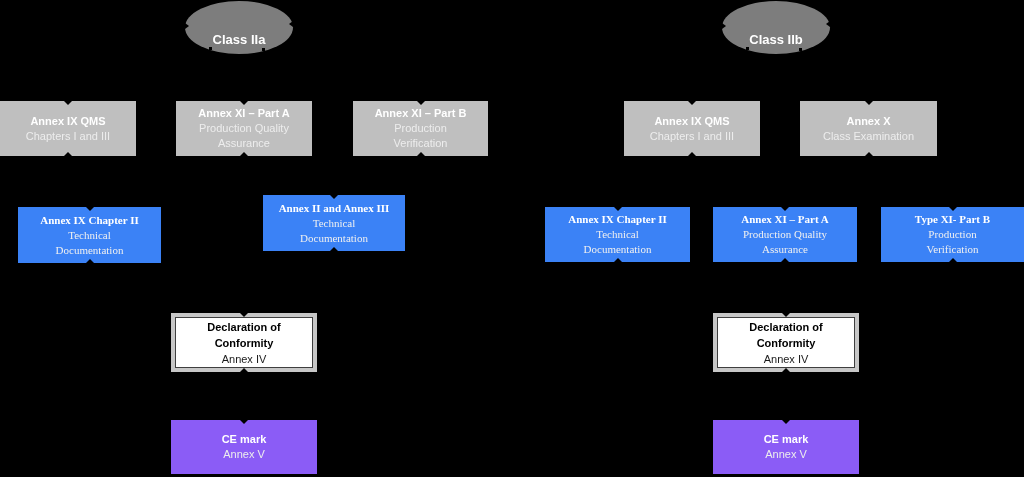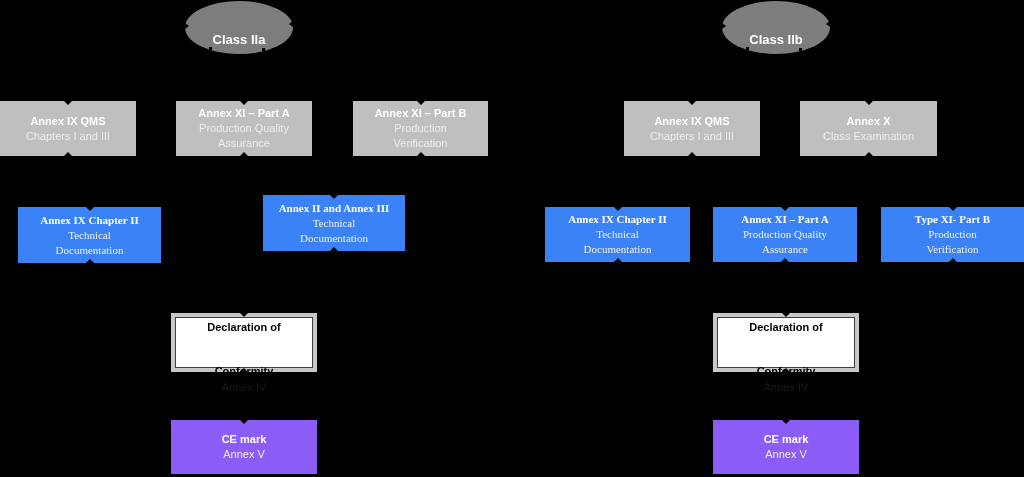--- a/index.html
+++ b/index.html
@@ -12,21 +12,21 @@
   .light{background:#bfbfbf;}
   .dark{background:#3b82f6;font-family:Liberation Serif, serif;}
   .dark .s{color:#f0f0f0;text-align:right;}
   .ce{background:#8b5cf6;}
   .ellipse{background:#7d7d7d;border-radius:50%;}
   .ellipse .t{font-size:13px;margin-top:24px;}
   .declo{position:absolute;background:#c7c7c7;box-sizing:border-box;padding:4px;}
   .decli{width:100%;height:100%;background:#ffffff;border:1px solid #3f3f3f;
          box-sizing:border-box;display:flex;flex-direction:column;justify-content:center;
          align-items:center;text-align:center;line-height:16px;}
-  .decli .t{color:#000000;margin-top:28px;}
+  .decli .t{color:#000000;}
   .decli .s{color:#1a1a1a;}
   
   .n{position:absolute;width:0;height:0;}
   .nt{top:0;left:50%;transform:translateX(-50%);
       border-left:4px solid transparent;border-right:4px solid transparent;border-top:4px solid #000;}
   .nb{bottom:0;left:50%;transform:translateX(-50%);
       border-left:4px solid transparent;border-right:4px solid transparent;border-bottom:4px solid #000;}
   .nl{left:0;top:42%;border-top:3px solid transparent;border-bottom:3px solid transparent;border-left:4px solid #000;}
   .nr{right:0;top:38%;border-top:3px solid transparent;border-bottom:3px solid transparent;border-right:4px solid #000;}
   .dot{position:absolute;width:3px;height:3px;background:#000;}

